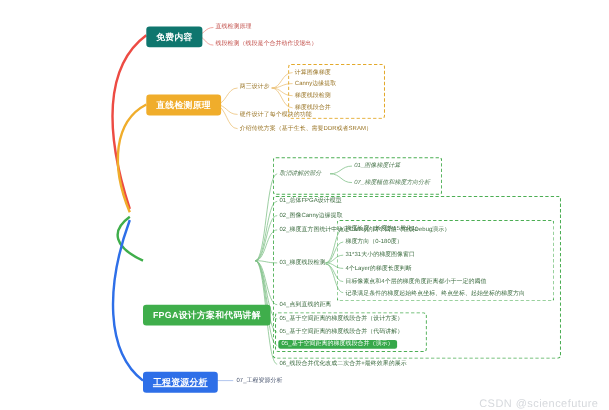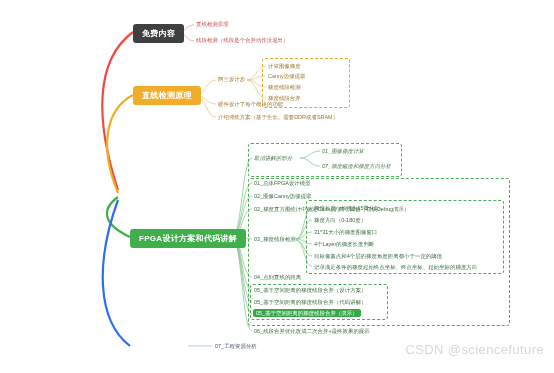--- a/index.html
+++ b/index.html
@@ -30,23 +30,23 @@
 
   
   .topic{
     padding:4px 9px;
     border-radius:3px;
     color:#ffffff;
     font-size:8px;
     font-weight:bold;
     letter-spacing:.3px;
   }
-  .topic.red{background:#404040;}
+  .topic.red{background:#0f766e;}
   .topic.amber{background:#F0AD2B;}
-  .topic.green{background:#3FAE4B;}
+  .topic.green{background:#3FAE4B;margin-top:48px;}
   .topic.blue{background:#2E6FE8;text-decoration:underline;}
 
   
   .leaf{
     font-size:5.4px;
     color:#5a5f66;
     line-height:1.15;
     letter-spacing:.05px;
   }
   .leaf.red{color:#c2504b;}
@@ -65,22 +65,22 @@
 
   
   .hl{
     background:#36A84A;
     color:#ffffff;
     padding:1px 3px;
     border-radius:2px;
   }
 
   .watermark{
-    position:absolute;right:10px;bottom:16px;
-    font-size:13px;color:#d6d9dd;letter-spacing:.4px;
+    position:absolute;right:10px;bottom:0;
+    font-size:10px;color:#d6d9dd;letter-spacing:.4px;
   }
 </style>
 </head>
 <body>
 
 <div id="canvas">
 
   <svg class="links" viewBox="0 0 554 373">
 
     <path d="M118 190 C 95 120, 95 60, 133 32" stroke="#ED4B43" stroke-width="2.2" fill="none"></path>
@@ -162,16 +162,17 @@
   <div class="node leaf green" style="left:314px;top:241px;">4个Layer的梯度长度判断</div>
   <div class="node leaf green" style="left:314px;top:253px;">目标像素点和4个层的梯度角度距离都小于一定的阈值</div>
   <div class="node leaf green" style="left:314px;top:264px;">记录满足条件的梯度起始终点坐标、终点坐标、起始坐标的梯度方向</div>
 
   <div class="node leaf green" style="left:254px;top:274px;">04_点到直线的距离</div>
   <div class="node leaf green" style="left:254px;top:287px;">05_基于空间距离的梯度线段合并（设计方案）</div>
   <div class="node leaf green" style="left:254px;top:299px;">05_基于空间距离的梯度线段合并（代码讲解）</div>
   <div class="node leaf" style="left:253px;top:310px;"><span class="hl">05_基于空间距离的梯度线段合并（演示）</span></div>
   <div class="node leaf green" style="left:254px;top:328px;">06_线段合并优化改成二次合并+最终效果的展示</div>
 
+  <div class="node topic blue" style="left:130px;top:338px;">工程资源分析</div>
   <div class="node leaf blue" style="left:215px;top:343px;">07_工程资源分析</div>
 
   <div class="watermark">CSDN @sciencefuture</div>
 </div>
 
 </body></html>

